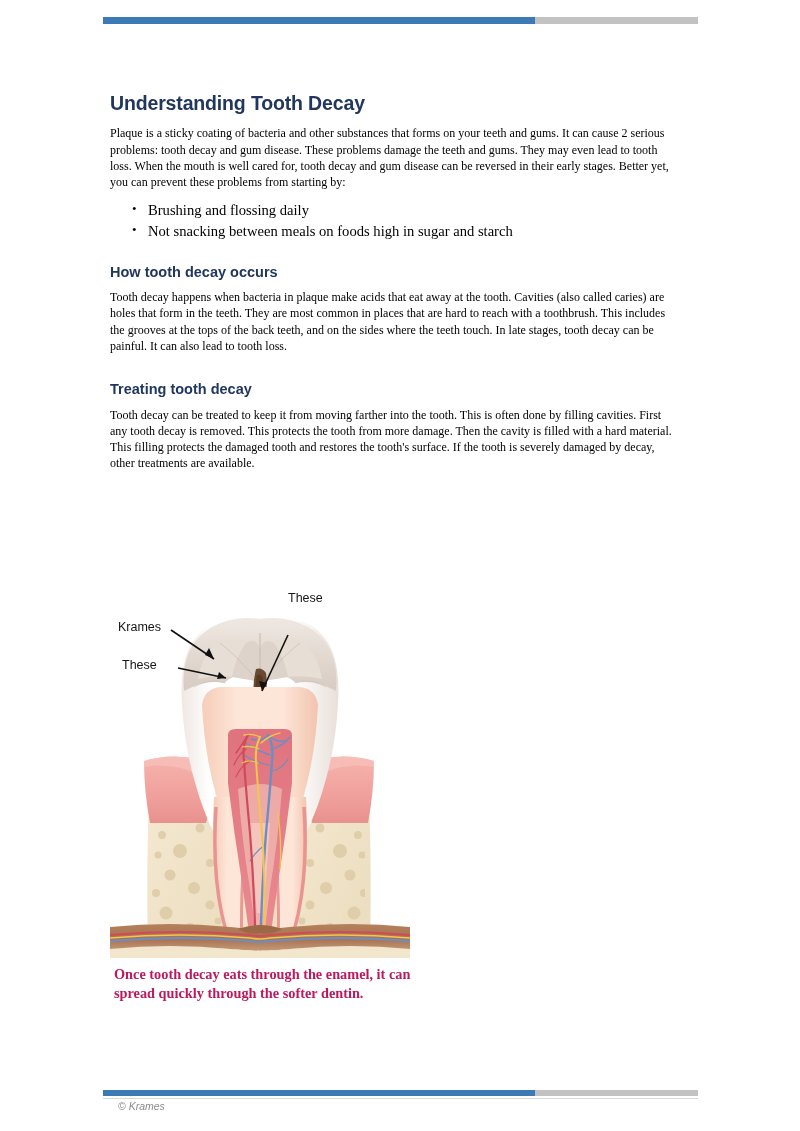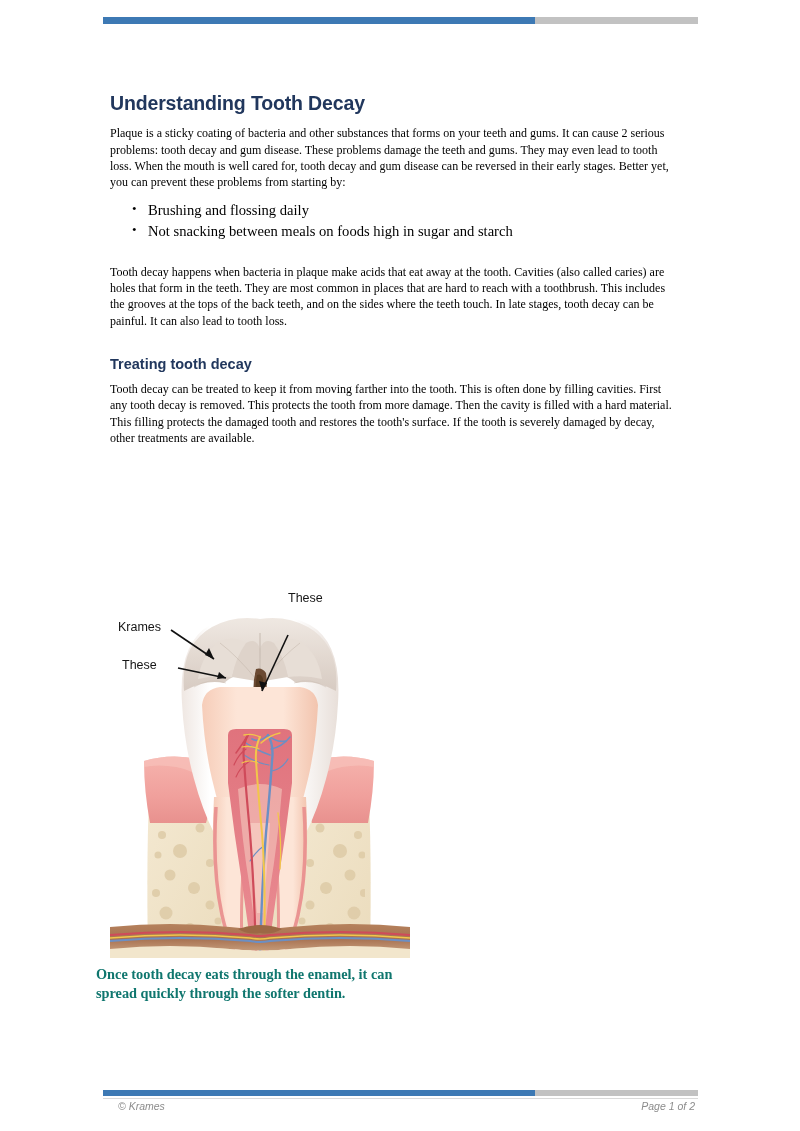--- a/index.html
+++ b/index.html
@@ -106,27 +106,27 @@
     position: absolute;
     left: 110px;
     top: 583px;
     width: 300px;
     height: 375px;
   }
   .figure-svg { display: block; }
 
   .caption {
     position: absolute;
-    left: 96px;
+    left: 114px;
     top: 965px;
     width: 330px;
     font-family: "Liberation Serif", "DejaVu Serif", serif;
     font-size: 14.3px;
     font-weight: bold;
-    color: #0f766e;
+    color: #be185d;
     line-height: 1.33;
   }
 
   
   .footer-rule {
     position: absolute;
     left: 103px;
     top: 1090px;
     width: 595px;
     height: 6px;
@@ -177,20 +177,21 @@
 
     <p class="body-text">Plaque is a sticky coating of bacteria and other substances that forms on your teeth and gums. It can cause 2 serious problems: tooth decay and gum disease. These problems damage the teeth and gums. They may even lead to tooth loss. When the mouth is well cared for, tooth decay and gum disease can be reversed in their early stages. Better yet, you can prevent these problems from starting by:</p>
 
     <ul class="bullet-list">
       <li>Brushing and flossing daily</li>
       <li>Not snacking between meals on foods high in sugar and starch</li>
     </ul>
 
     <div class="sec-gap-1"></div>
 
+    <h2 class="section-title">How tooth decay occurs</h2>
     <p class="body-text">Tooth decay happens when bacteria in plaque make acids that eat away at the tooth. Cavities (also called caries) are holes that form in the teeth. They are most common in places that are hard to reach with a toothbrush. This includes the grooves at the tops of the back teeth, and on the sides where the teeth touch. In late stages, tooth decay can be painful. It can also lead to tooth loss.</p>
 
     <div class="sec-gap-2"></div>
 
     <h2 class="section-title">Treating tooth decay</h2>
     <p class="body-text">Tooth decay can be treated to keep it from moving farther into the tooth. This is often done by filling cavities. First any tooth decay is removed. This protects the tooth from more damage. Then the cavity is filled with a hard material. This filling protects the damaged tooth and restores the tooth's surface. If the tooth is severely damaged by decay, other treatments are available.</p>
 
   </div>
 
   <div class="figure-wrap">
@@ -414,15 +415,14 @@
   </div>
 
   <div class="caption">Once tooth decay eats through the enamel, it can spread quickly through the softer dentin.</div>
 
   <div class="footer-rule">
     <div class="seg-blue"></div>
     <div class="seg-gray"></div>
   </div>
   <div class="footer-line"></div>
   <div class="footer-text footer-left">© Krames</div>
-  <div class="footer-text footer-right">Page 1 of 2</div>
 
 </div>
 
 </body></html>

